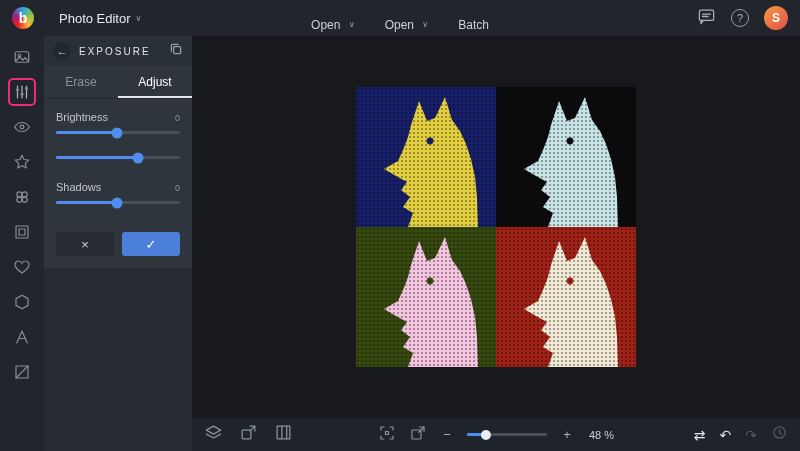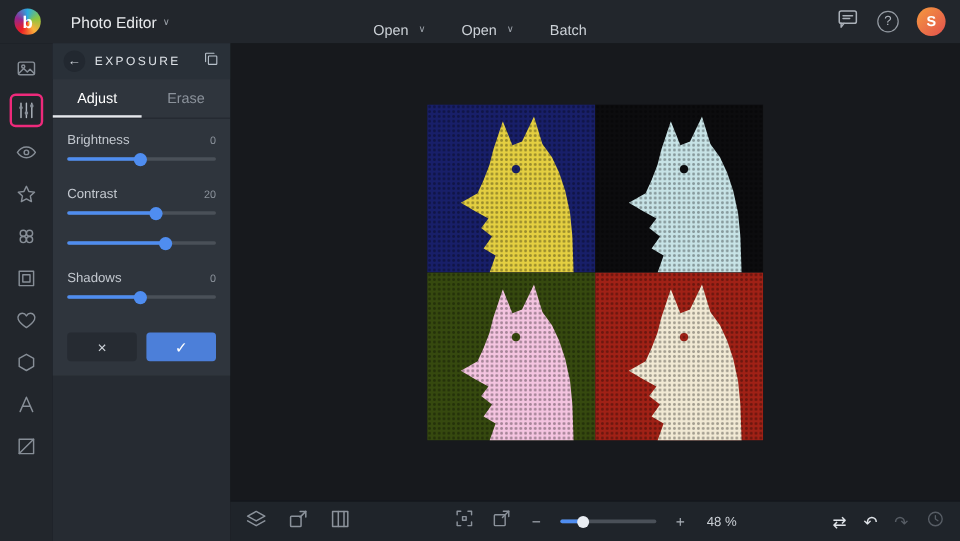--- a/index.html
+++ b/index.html
@@ -212,43 +212,33 @@
         <span class="card-title">EXPOSURE</span>
         <span class="dup-icon">
           <svg class="ic" width="14" height="14" viewBox="0 0 24 24">
               <rect x="8" y="8" width="12" height="12" rx="1"></rect>
               <path d="M16 4H5a1 1 0 0 0-1 1v11"></path>
             </svg>
         </span>
       </div>
 
       <div class="tabs">
+        <div class="tab">Erase</div>
         <div class="tab active">Adjust</div>
-        <div class="tab">Erase</div>
       </div>
 
       <div class="sliders">
         <div class="srow">
           <div class="srow-top">
             <span class="slabel">Brightness</span>
             <span class="svalue">0</span>
           </div>
           <div class="track">
             <div class="fill" style="width: 49%;"></div>
             <div class="knob" style="left: 49%;"></div>
-          </div>
-        </div>
-        <div class="srow">
-          <div class="srow-top">
-            <span class="slabel">Contrast</span>
-            <span class="svalue">20</span>
-          </div>
-          <div class="track">
-            <div class="fill" style="width: 60%;"></div>
-            <div class="knob" style="left: 60%;"></div>
           </div>
         </div>
         <div class="srow">
           <div class="track">
             <div class="fill" style="width: 66%;"></div>
             <div class="knob" style="left: 66%;"></div>
           </div>
         </div>
         <div class="srow">
           <div class="srow-top">

